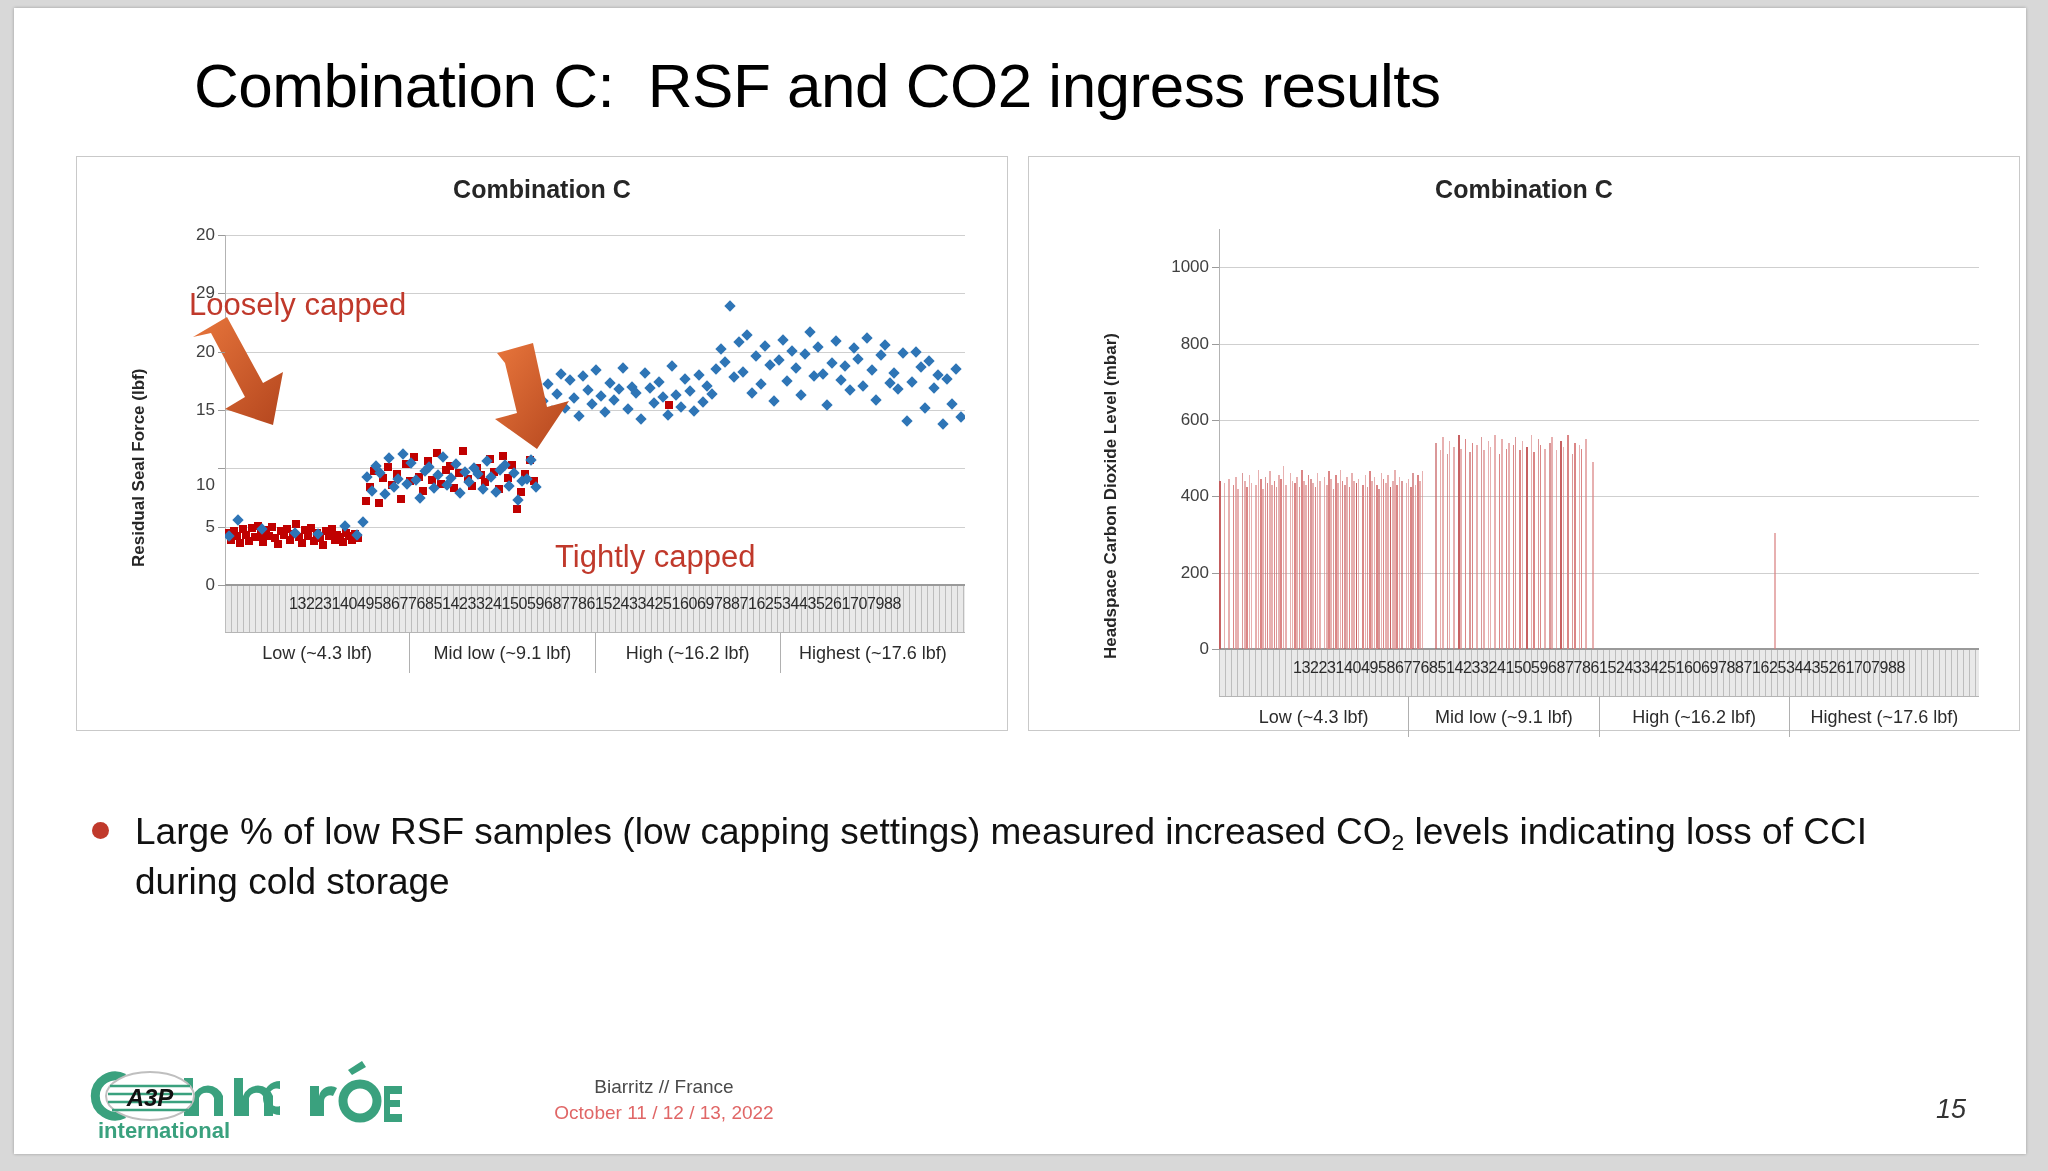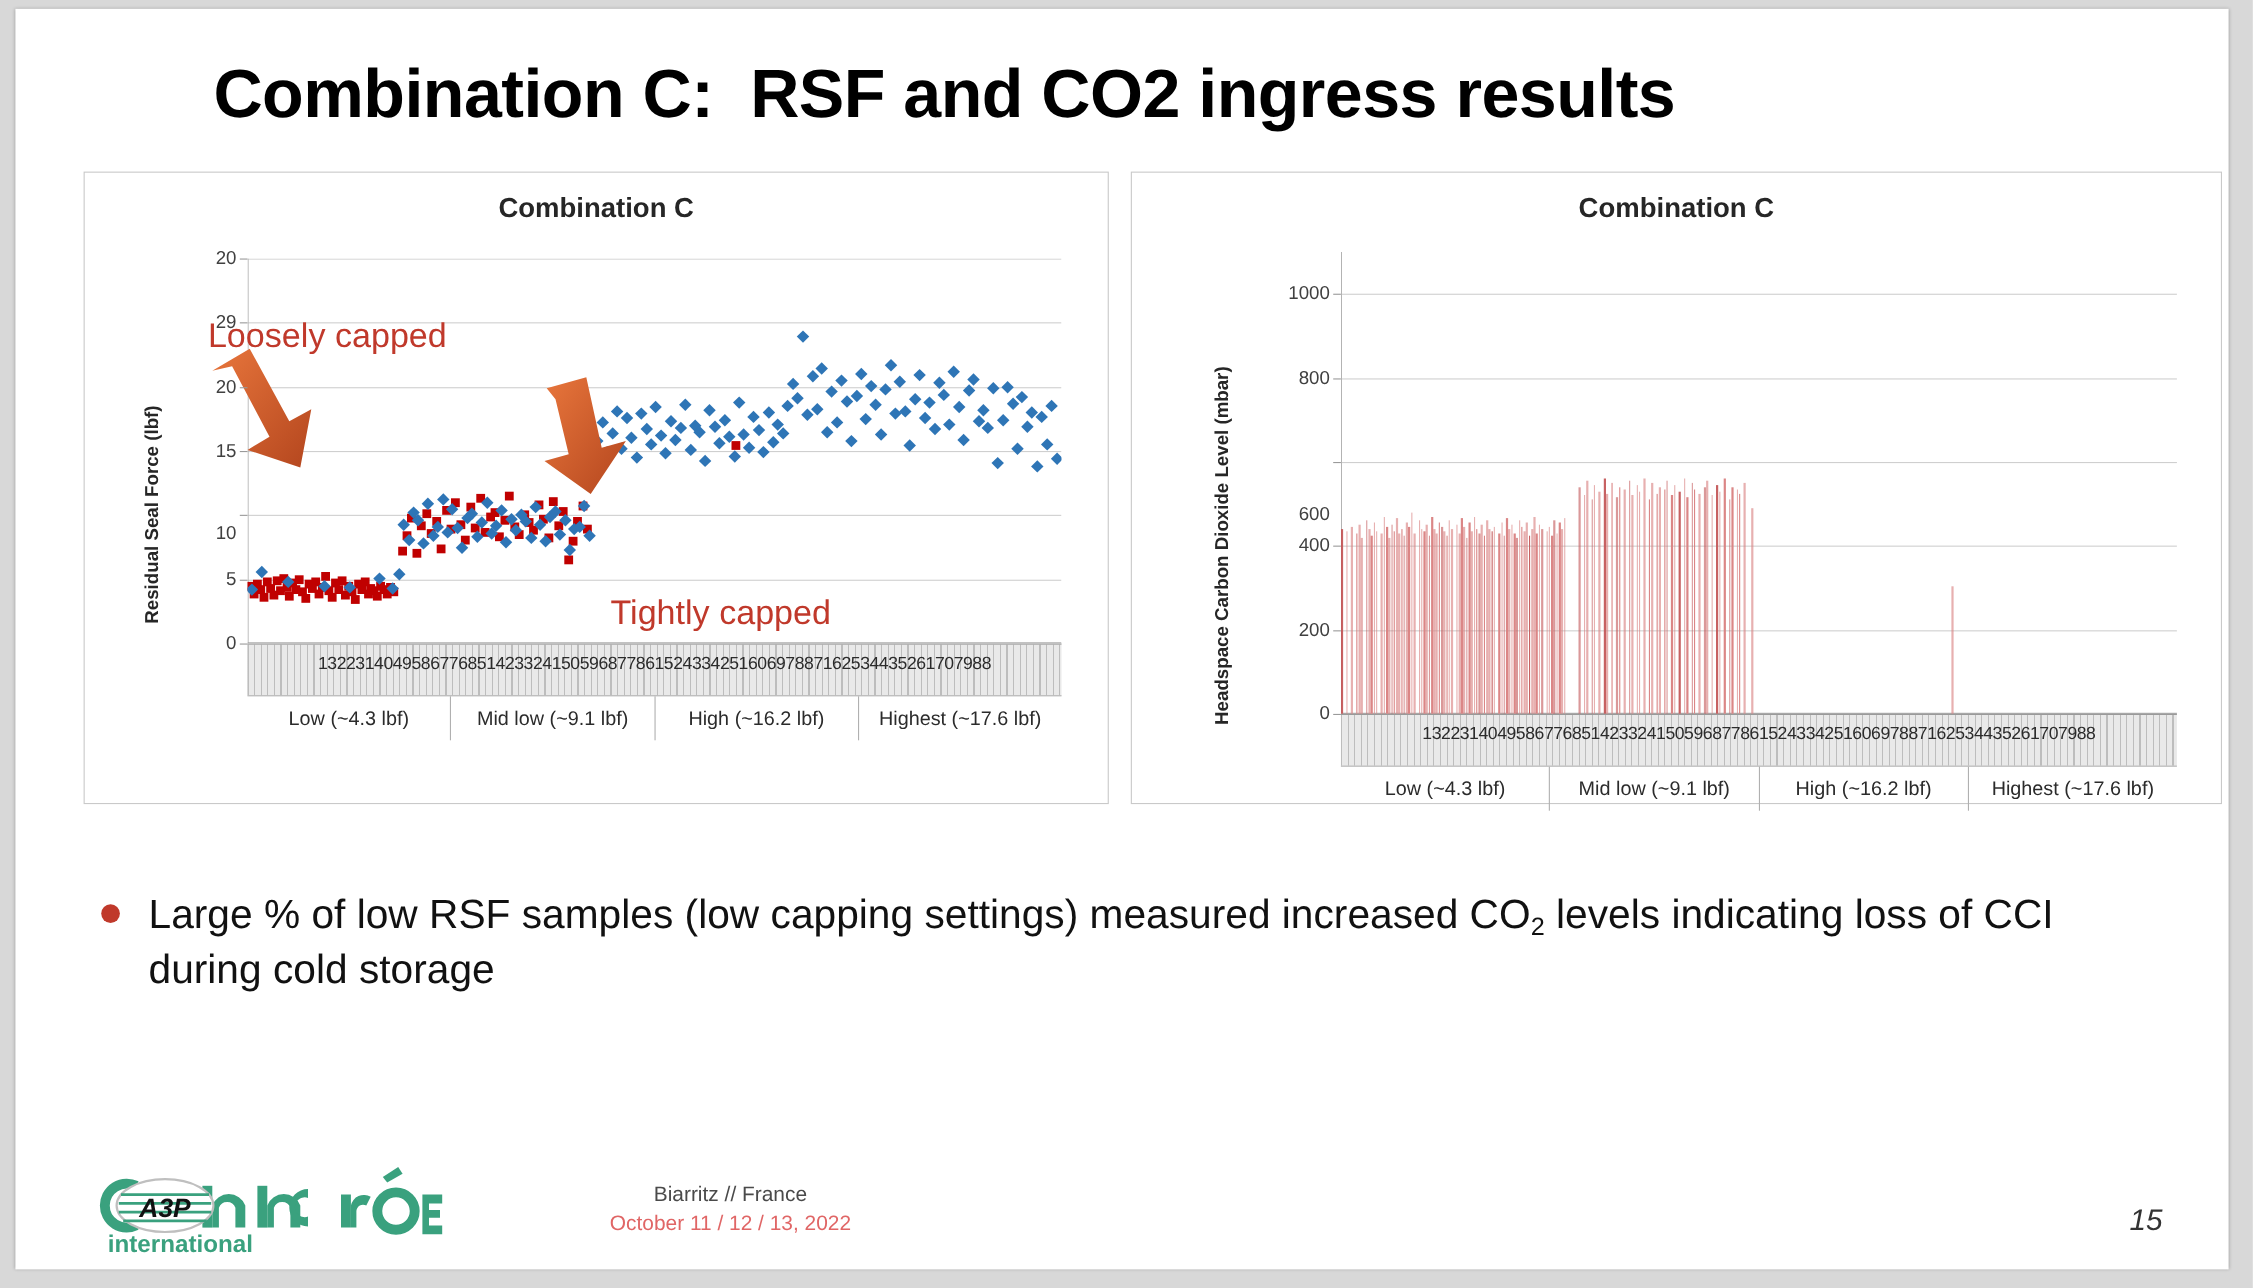--- a/index.html
+++ b/index.html
@@ -12,21 +12,21 @@
   .slide{
     position:absolute;left:14px;top:8px;
     width:2012px;height:1146px;
     background:#ffffff;
     box-shadow:0 0 3px rgba(0,0,0,.28);
   }
 
   
   .title{
     position:absolute;left:180px;top:42px;width:1700px;
-    font-size:62px;font-weight:bold;color:#000;
+    font-size:62px;font-weight:normal;color:#000;
     letter-spacing:-.5px;white-space:pre;
     font-family:"Liberation Sans",sans-serif;
   }
 
   
   .panel{
     position:absolute;background:#fff;border:1px solid #c9c9c9;
   }
   #panel-left{left:62px;top:148px;width:930px;height:573px;}
   #panel-right{left:1014px;top:148px;width:990px;height:573px;}
@@ -561,21 +561,21 @@
         <div class="catcell">Mid low (~9.1 lbf)</div>
         <div class="catcell">High (~16.2 lbf)</div>
         <div class="catcell">Highest (~17.6 lbf)</div>
       </div>
   <div class="ytick" style="left: 118px; width: 62px; top: 492px;">0</div>
       <div class="ytickmark" style="left: 183px; top: 492px;"></div>
       <div class="ytick" style="left: 118px; width: 62px; top: 415.636px;">200</div>
       <div class="ytickmark" style="left: 183px; top: 415.636px;"></div>
       <div class="ytick" style="left: 118px; width: 62px; top: 339.273px;">400</div>
       <div class="ytickmark" style="left: 183px; top: 339.273px;"></div>
-      <div class="ytick" style="left: 118px; width: 62px; top: 262.909px; margin-top: 48px;">600</div>
+      <div class="ytick" style="left: 118px; width: 62px; top: 262.909px;">600</div>
       <div class="ytickmark" style="left: 183px; top: 262.909px;"></div>
       <div class="ytick" style="left: 118px; width: 62px; top: 186.545px;">800</div>
       <div class="ytickmark" style="left: 183px; top: 186.545px;"></div>
       <div class="ytick" style="left: 118px; width: 62px; top: 110.182px;">1000</div>
       <div class="ytickmark" style="left: 183px; top: 110.182px;"></div>
     </div>
 
   <div class="bullets" id="bullets">
       <div class="bullet">
         <span class="dot"></span>

